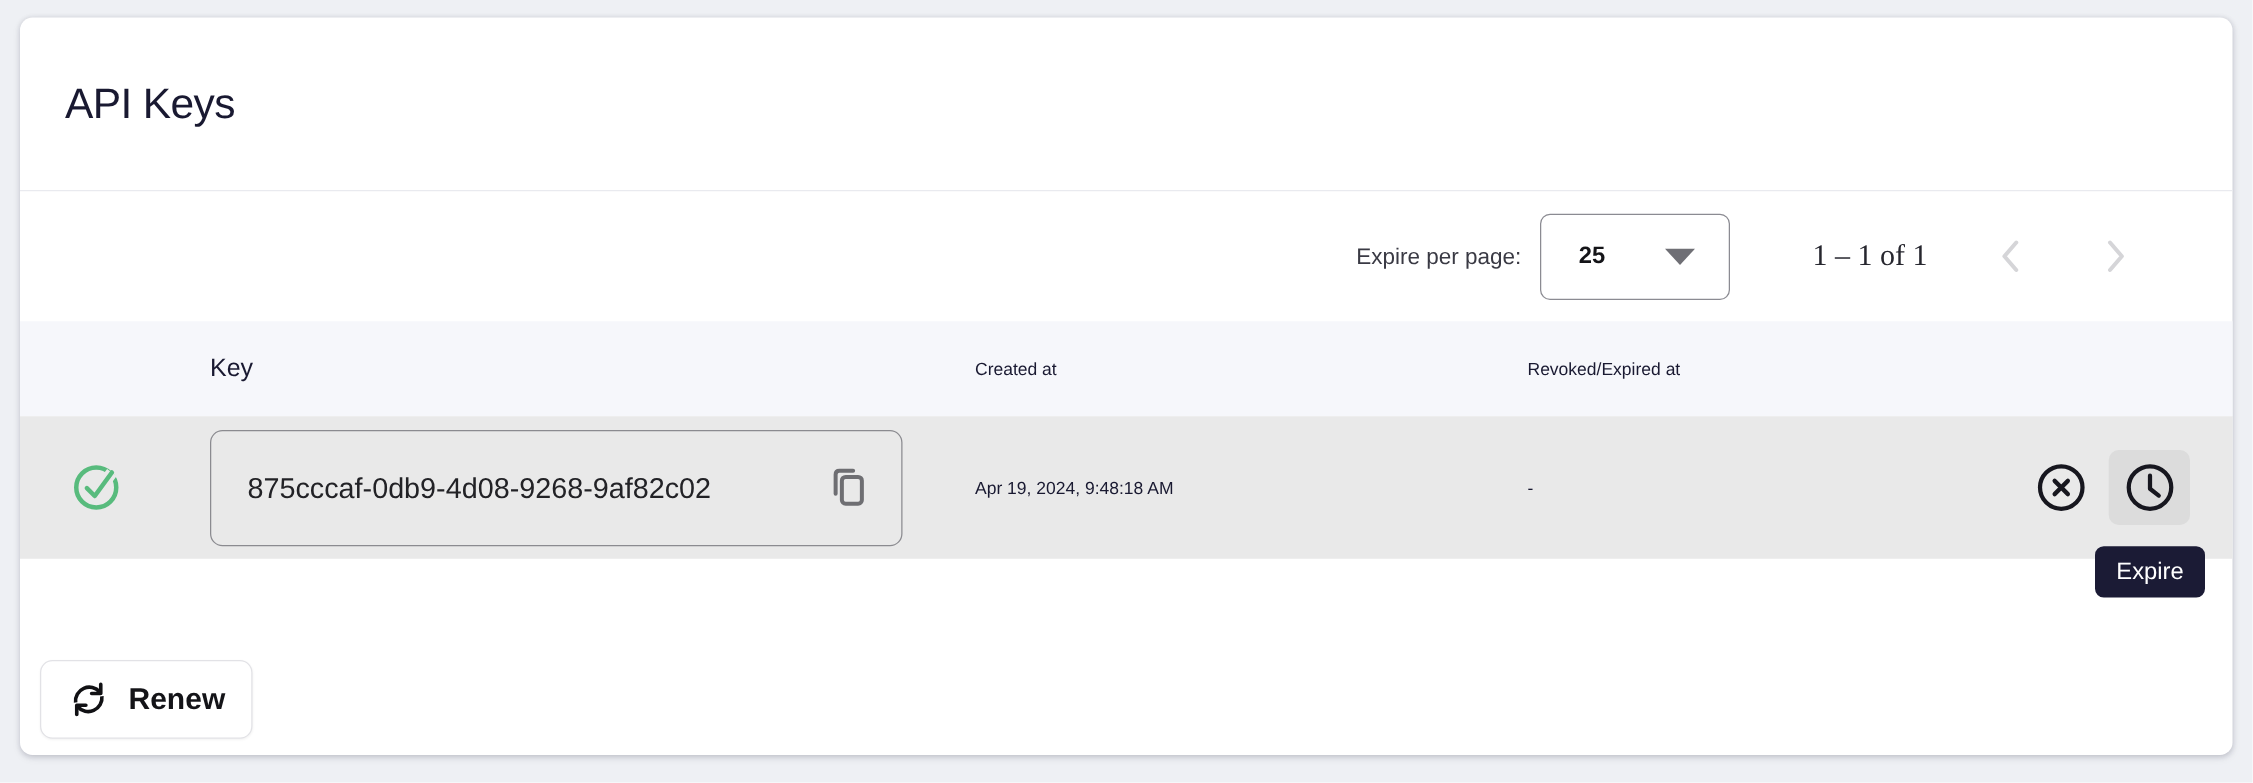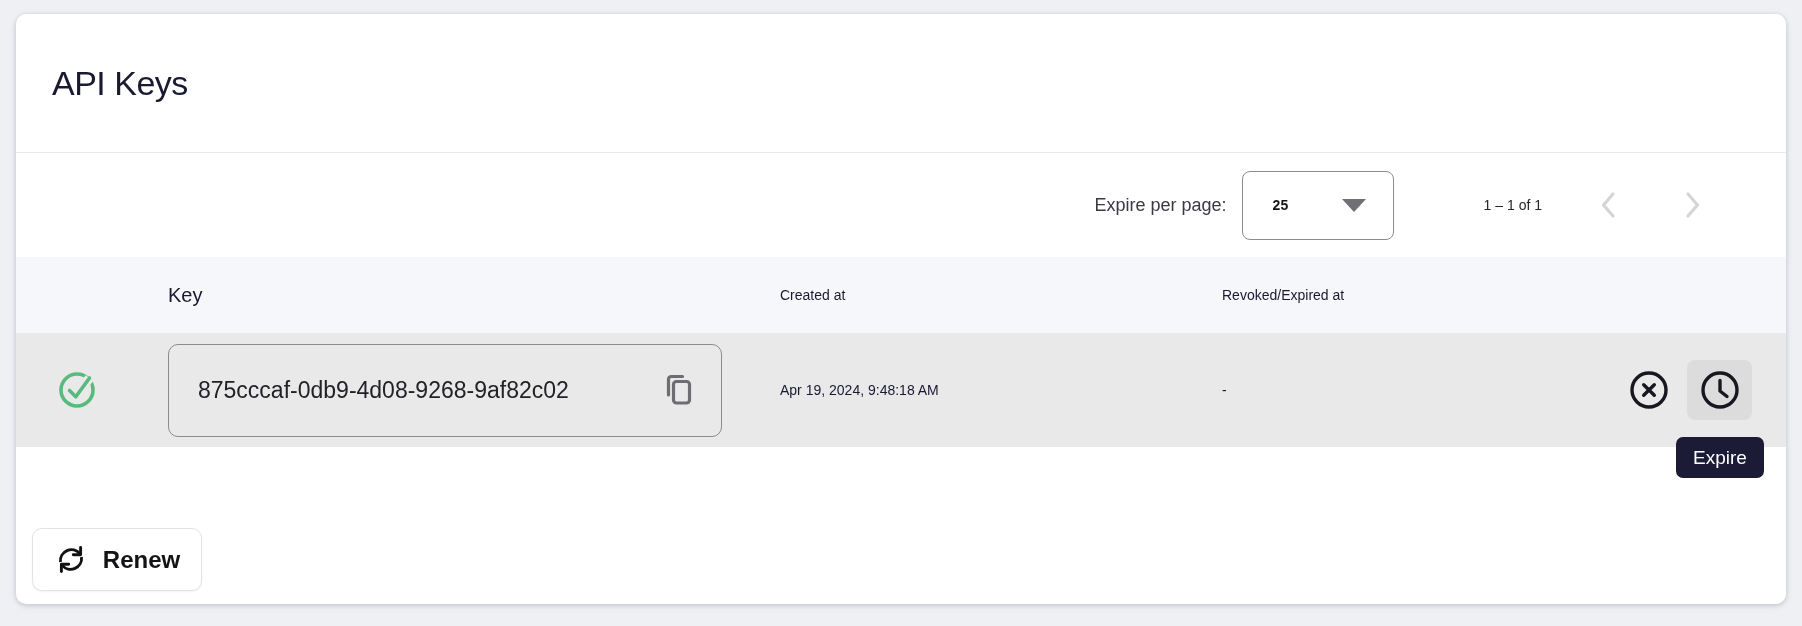--- a/index.html
+++ b/index.html
@@ -37,28 +37,28 @@
   }
   .ipp-label { margin-right:15px; }
   .page-size-select {
     width:152px; height:69px;
     border:1px solid #8b8b92; border-radius:8px;
     background:#fff;
     display:flex; align-items:center; justify-content:space-between;
     padding:0 27px 0 30px;
     cursor:pointer;
   }
-  .page-size-value { font-size:14px; font-weight:600; color:#141418; }
+  .page-size-value { font-size:19px; font-weight:600; color:#141418; }
   .select-arrow {
     width:0; height:0;
     border-left:12px solid transparent;
     border-right:12px solid transparent;
     border-top:13px solid #6f6f75;
   }
-  .range-label { margin-left:90px; font-size:14px; color:#26262e; }
+  .range-label { margin-left:66px; font-size:24px; color:#26262e;font-family:Liberation Serif, serif; }
   .pager-nav { display:flex; align-items:center; margin-left:42px; }
   .pager-btn {
     width:48px; height:48px;
     display:flex; align-items:center; justify-content:center;
     background:none; border:none; cursor:default;
   }
   .pager-btn + .pager-btn { margin-left:37px; }
   
   .grid-cols {
     display:grid;

